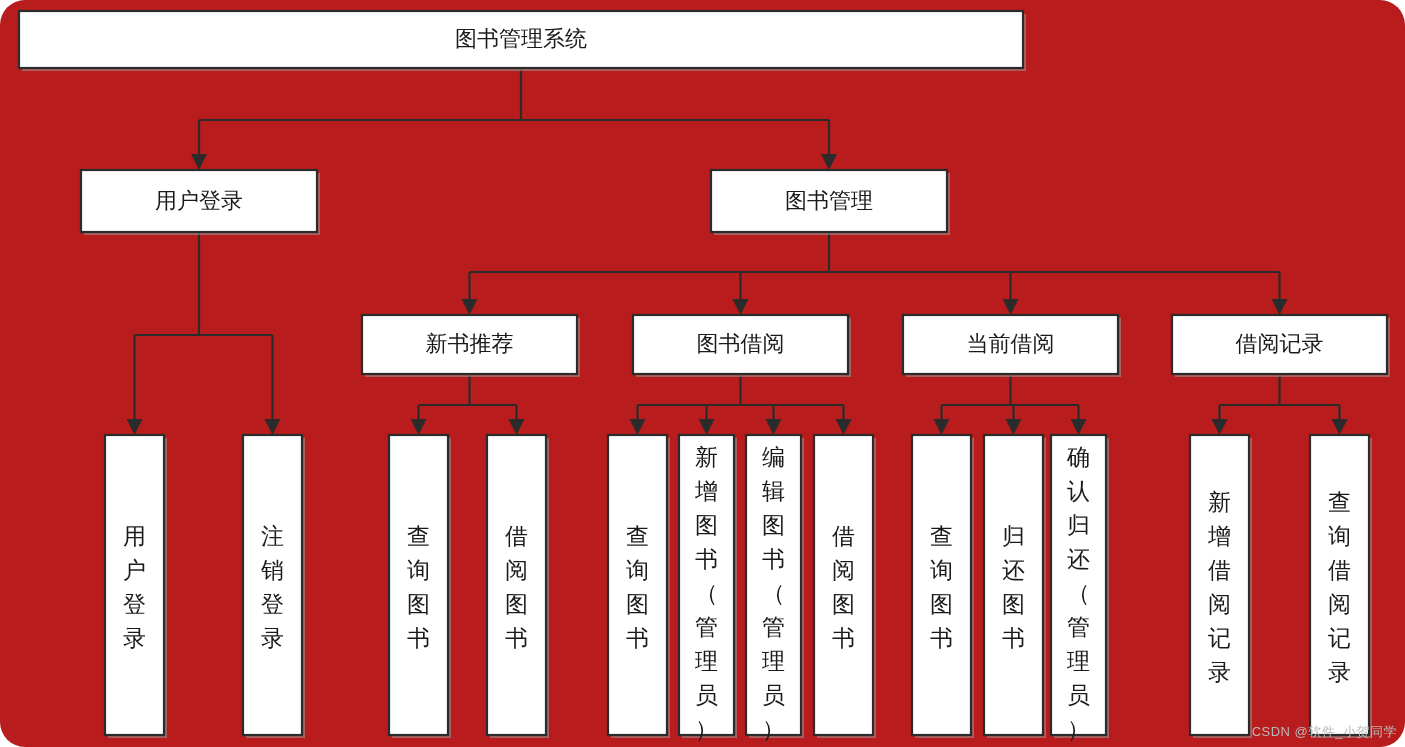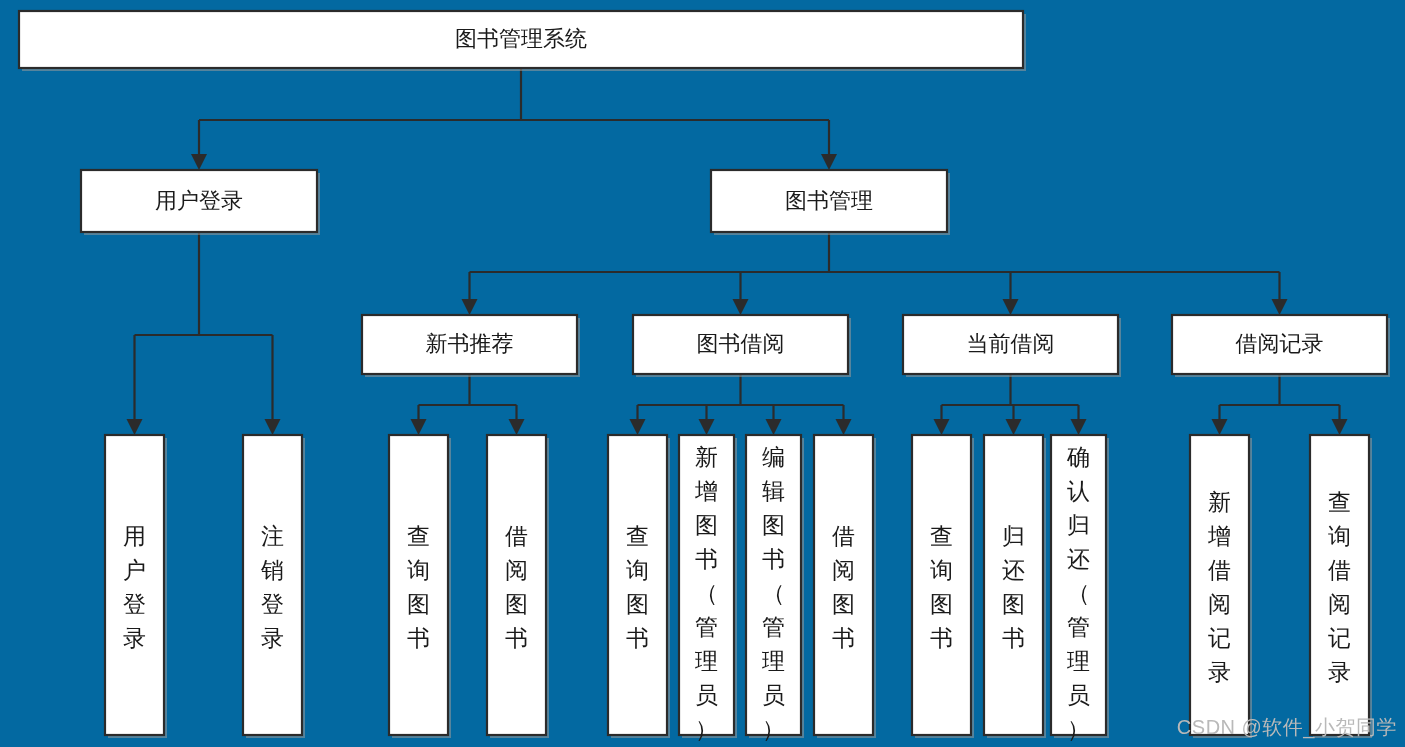--- a/index.html
+++ b/index.html
@@ -10,21 +10,22 @@
   body {
     width: 1405px;
     height: 747px;
     font-family: "Liberation Sans", "DejaVu Sans", sans-serif;
     overflow: hidden;
   }
   #diagram-root {
     position: relative;
     width: 1405px;
     height: 747px;
-    background: #0369a1;
+    background: #b91c1c;
+    border-radius: 25px;
   }
   svg#flow-svg {
     position: absolute;
     left: 0;
     top: 0;
     width: 1405px;
     height: 747px;
     display: block;
   }
   .node-box {
@@ -56,21 +57,21 @@
     fill: #1a1a1a;
     font-family: "Liberation Sans", "DejaVu Sans", sans-serif;
     font-size: 23px;
     text-anchor: middle;
   }
   .watermark {
     position: absolute;
     right: 8px;
     bottom: 6px;
     color: #b9b9b9;
-    font-size: 20px;
+    font-size: 13px;
     font-family: "Liberation Sans", "DejaVu Sans", sans-serif;
     letter-spacing: 0.5px;
     white-space: nowrap;
     user-select: none;
   }
 </style>
 </head>
 <body>
 
 <div id="diagram-root">

